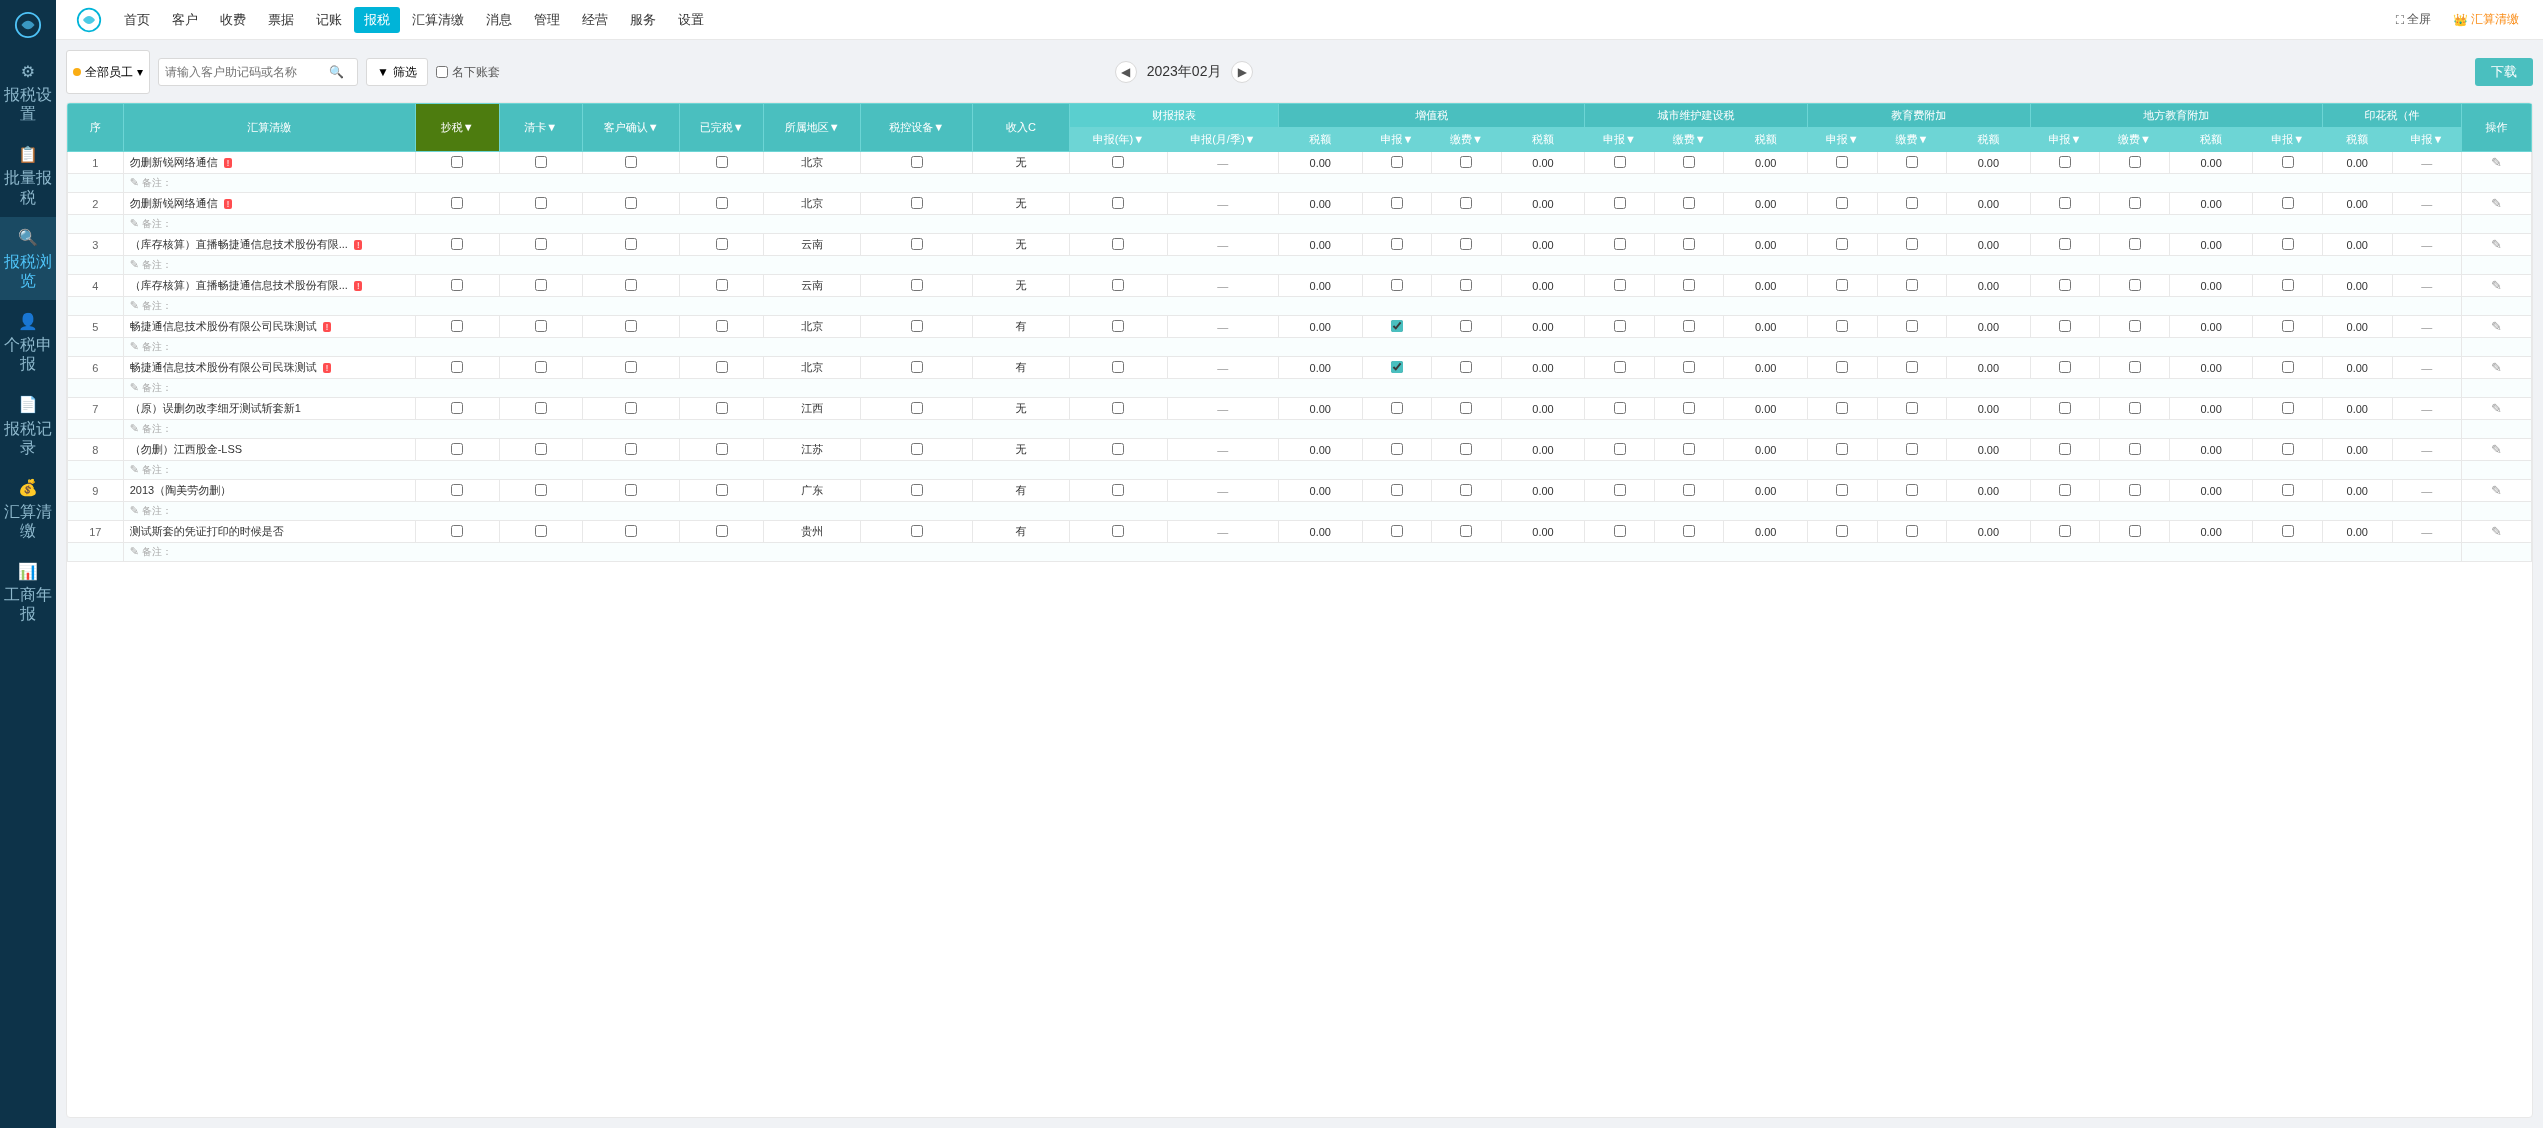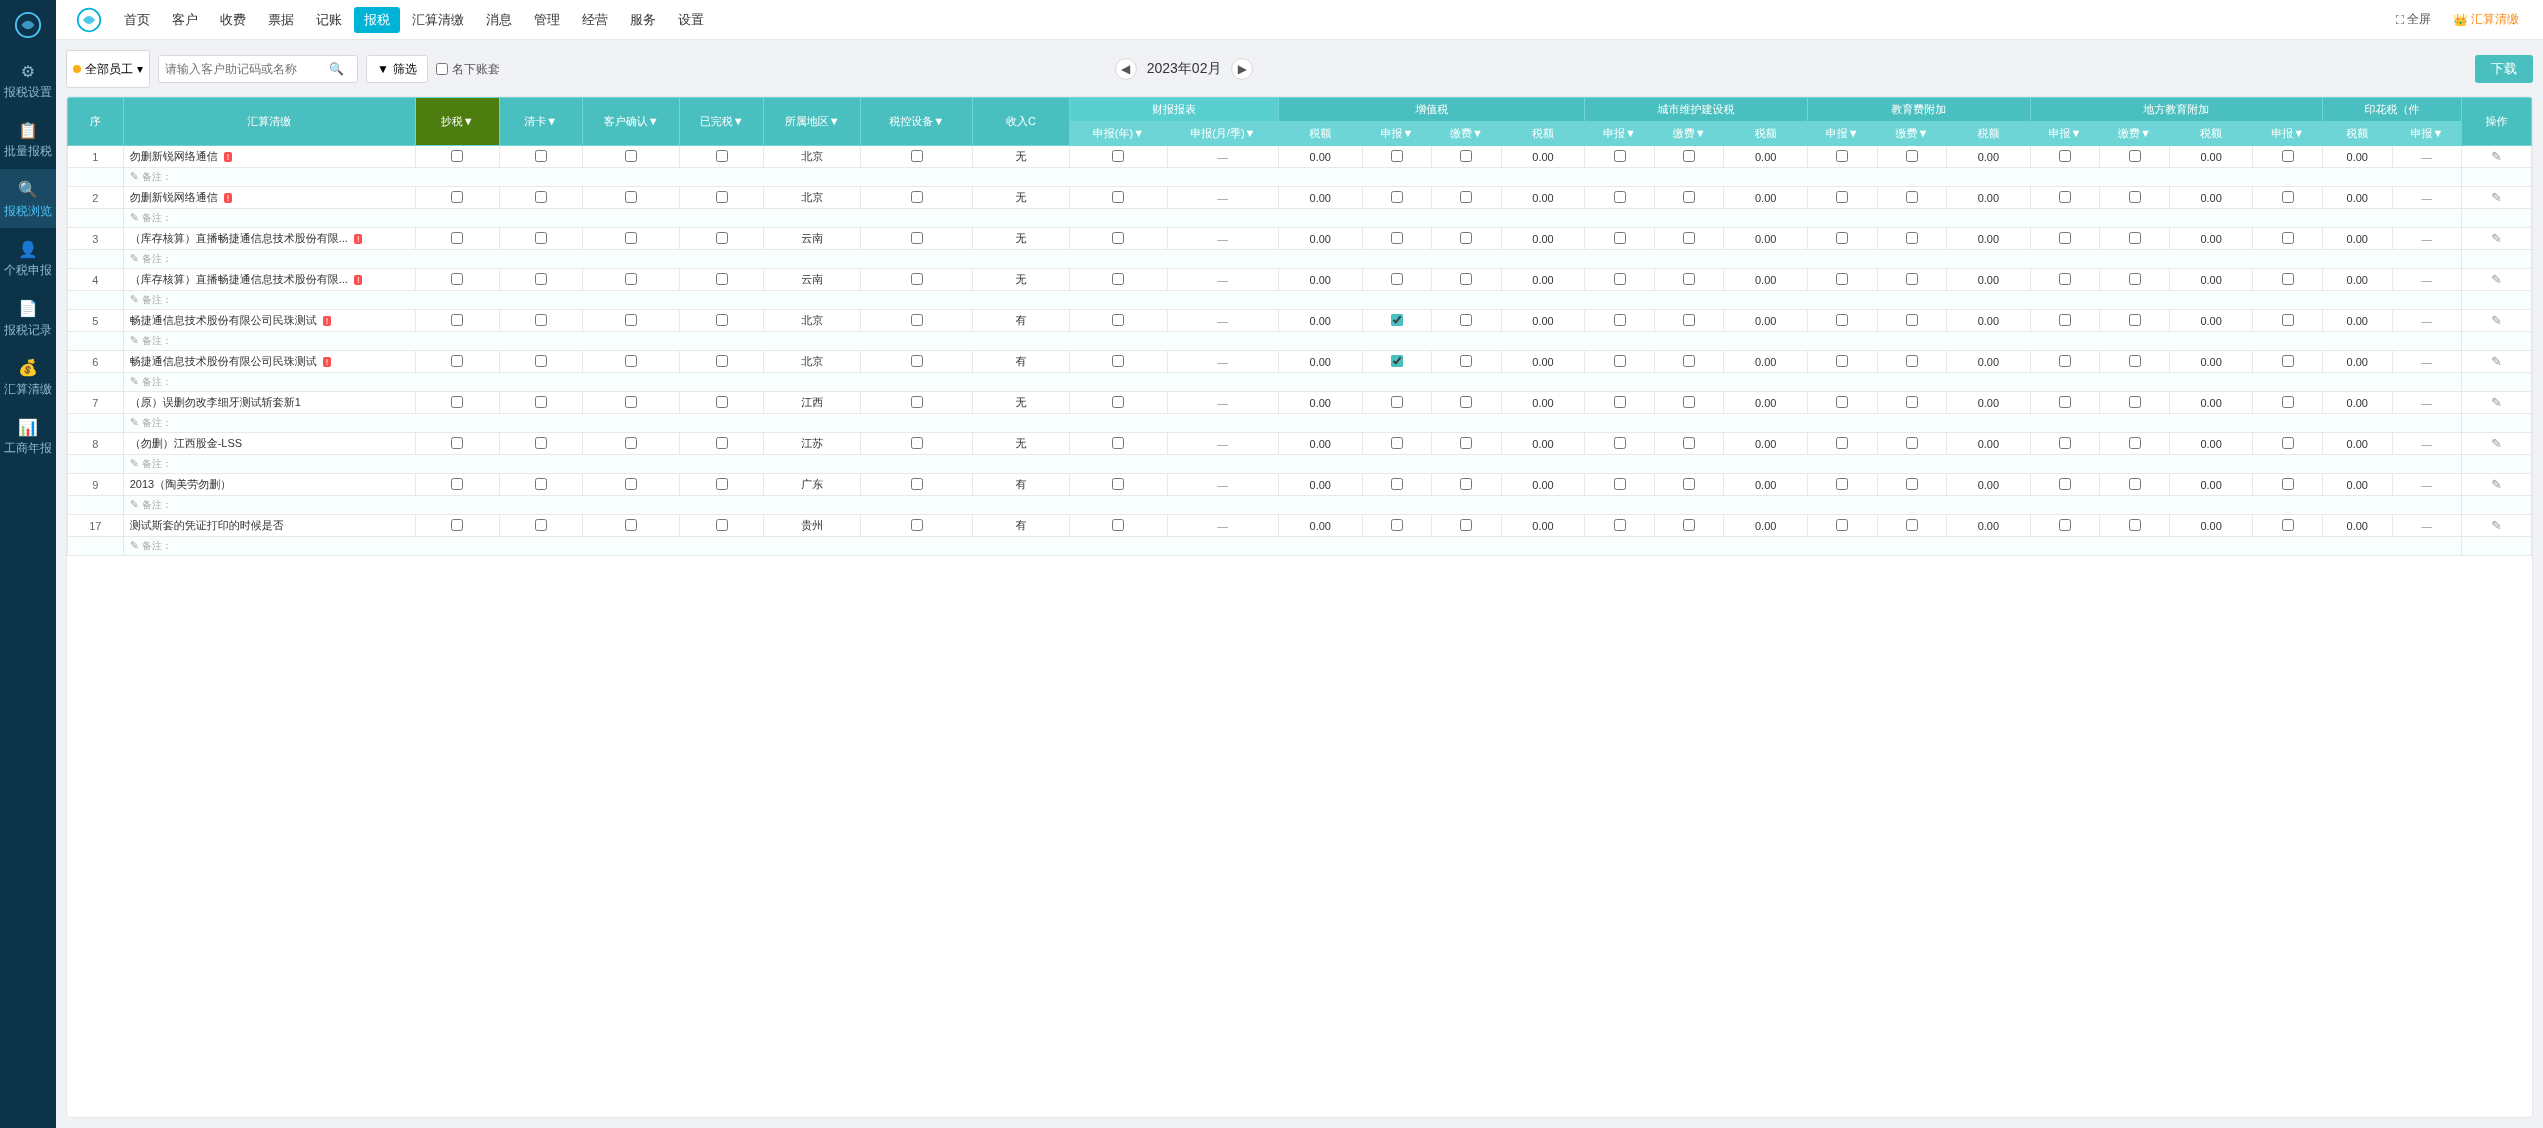--- a/index.html
+++ b/index.html
@@ -39,21 +39,21 @@
     }
     .sidebar-item.active { background: #1a4a63; color: #4fc3f7; }
     .sidebar-icon {
       width: 22px;
       height: 22px;
       display: flex;
       align-items: center;
       justify-content: center;
       font-size: 16px;
     }
-    .sidebar-label { font-size: 12px; text-align: center; line-height: 1.2; }
+    .sidebar-label { font-size: 16px; text-align: center; line-height: 1.2; }
 
     
     .main-content {
       flex: 1;
       display: flex;
       flex-direction: column;
       overflow: hidden;
     }
 
     
@@ -116,21 +116,21 @@
       align-items: center;
       gap: 8px;
       margin-bottom: 8px;
     }
     .select-box {
       display: flex;
       align-items: center;
       border: 1px solid #d9d9d9;
       border-radius: 3px;
       background: #fff;
-      height: 38px;
+      height: 44px;
       padding: 12px 6px;
       font-size: 12px;
       cursor: pointer;
       gap: 4px;
     }
     .select-box .dot {
       width: 8px; height: 8px;
       background: #faad14;
       border-radius: 50%;
     }

